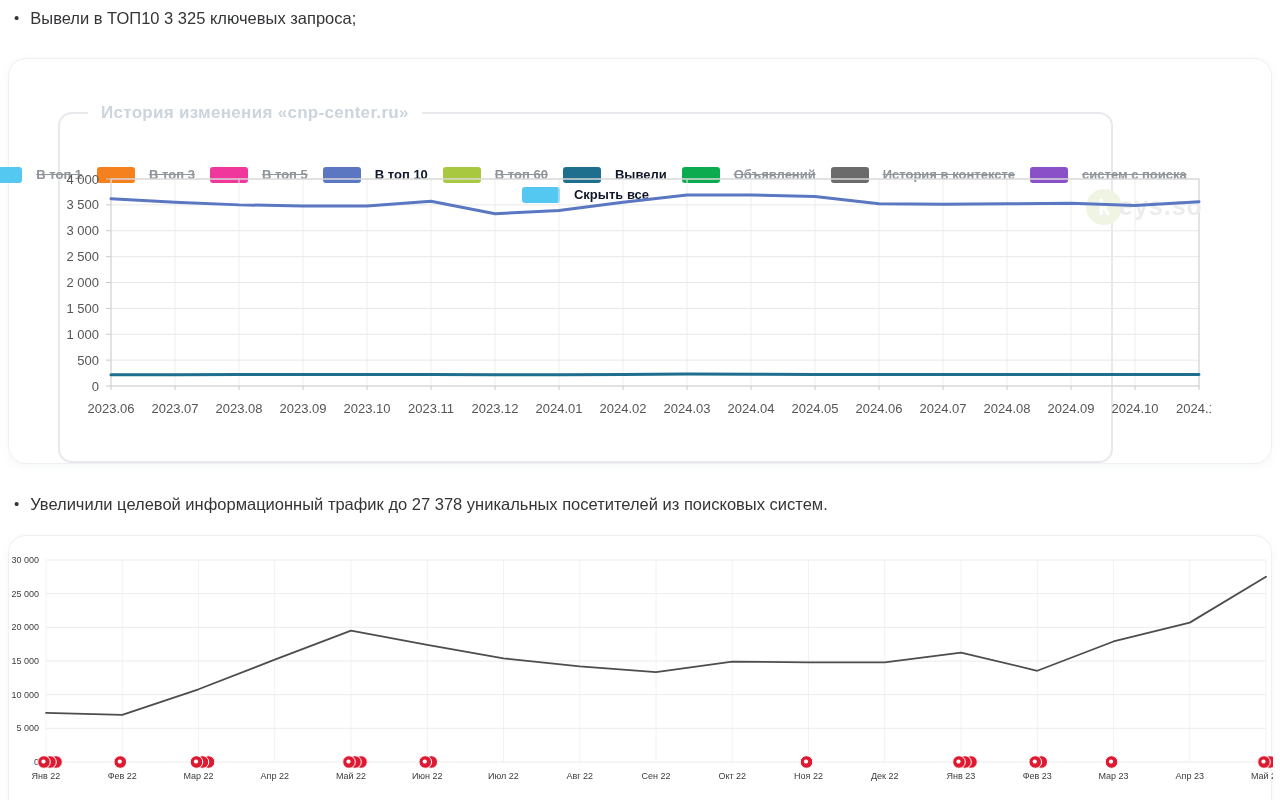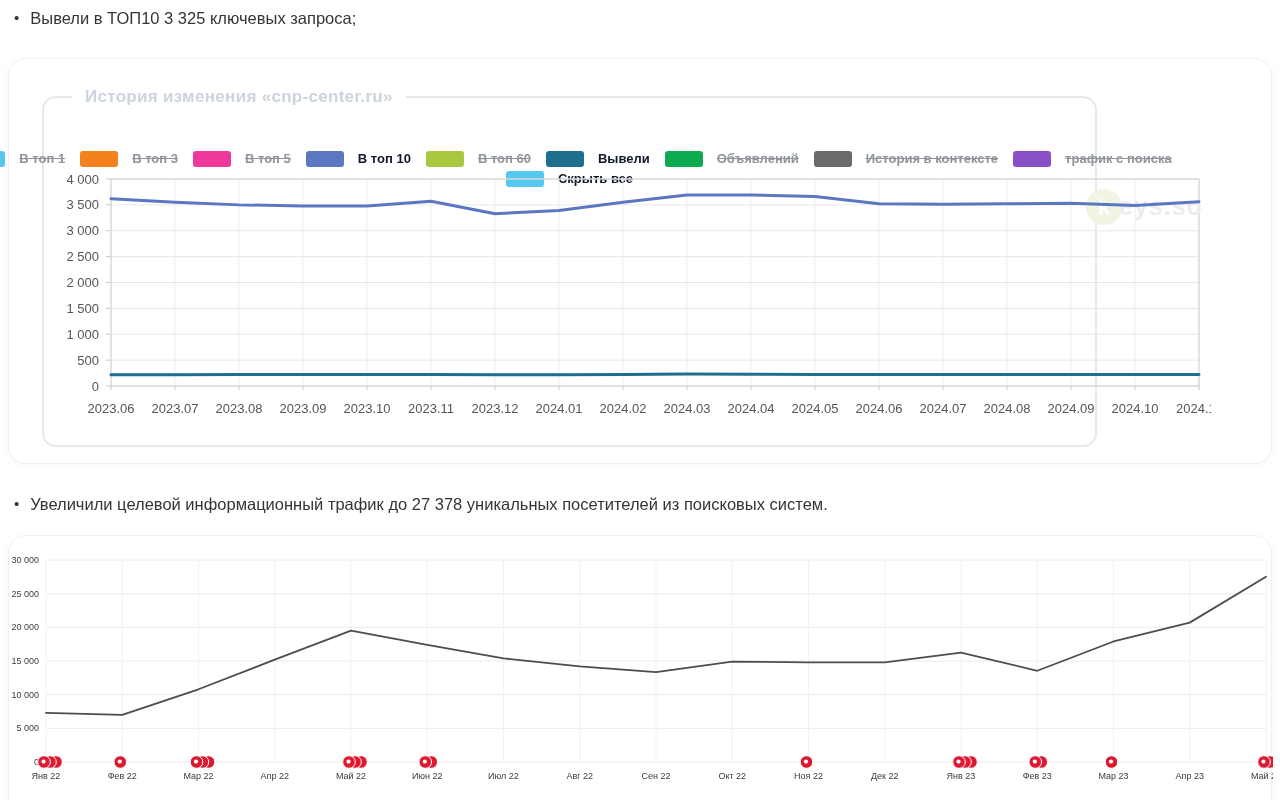--- a/index.html
+++ b/index.html
@@ -27,21 +27,21 @@
     box-shadow: 0 2px 8px rgba(130,138,150,0.07);
   }
   .card-1 { top: 58px; height: 406px; }
   .card-2 { top: 535px; height: 290px; }
 
   fieldset.widget-frame {
     position: absolute; left: 33px; top: 28px;
     width: 1055px; height: 360px;
     border: 2px solid #e7e9ec;
     border-radius: 14px;
-    margin: 0; padding: 0;
+    margin: 16px; padding: 0;
   }
   fieldset.widget-frame legend {
     margin-left: 28px; padding: 0 13px;
     font-size: 17px; font-weight: bold; letter-spacing: 0.3px;
     color: #ccd4de;
   }
 
   .legend-row {
     position: absolute; left: 0; right: 0;
     display: flex; justify-content: center; align-items: center; gap: 15px;
@@ -101,21 +101,21 @@
           <span class="lg-item">
             <span class="lg-swatch" style="background: rgb(12, 171, 80);"></span>
             <span class="lg-label struck">Объявлений</span>
           </span>
           <span class="lg-item">
             <span class="lg-swatch" style="background: rgb(107, 107, 107);"></span>
             <span class="lg-label struck">История в контексте</span>
           </span>
           <span class="lg-item">
             <span class="lg-swatch" style="background: rgb(137, 80, 200);"></span>
-            <span class="lg-label struck">трафик с поиска</span>
+            <span class="lg-label struck">систем с поиска</span>
           </span>
         </div>
       <div class="legend-row legend-row-2" id="legend-row2">
           <span class="lg-item">
             <span class="lg-swatch" style="background: rgb(84, 200, 240);"></span>
             <span class="lg-label">Скрыть все</span>
           </span>
         </div>
     </fieldset>
     <svg id="chart1" class="chart" width="1160" height="260">

